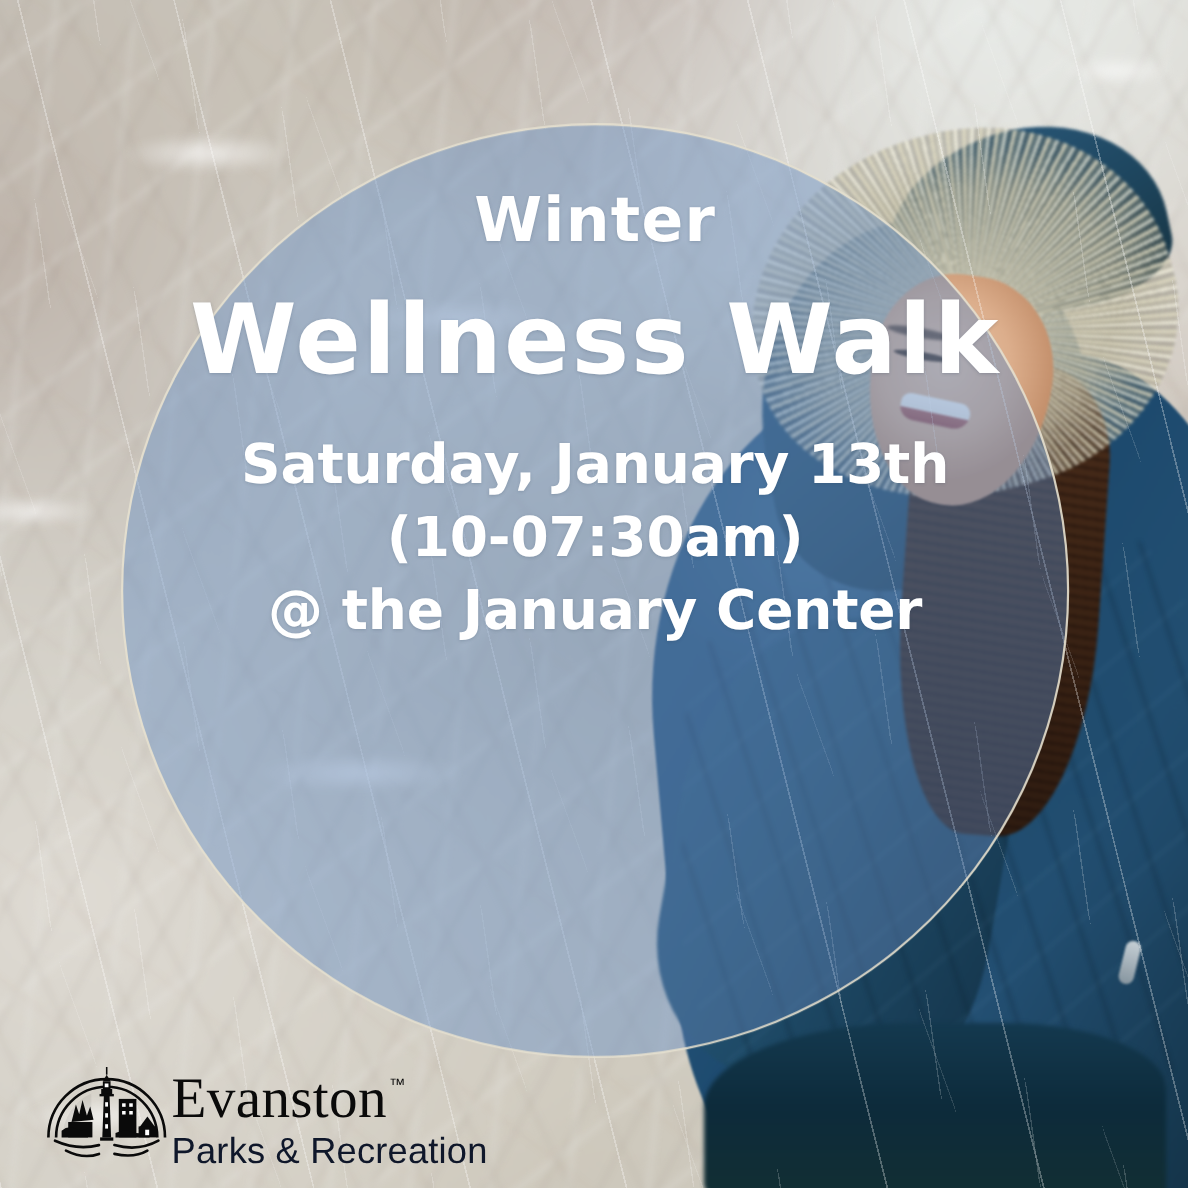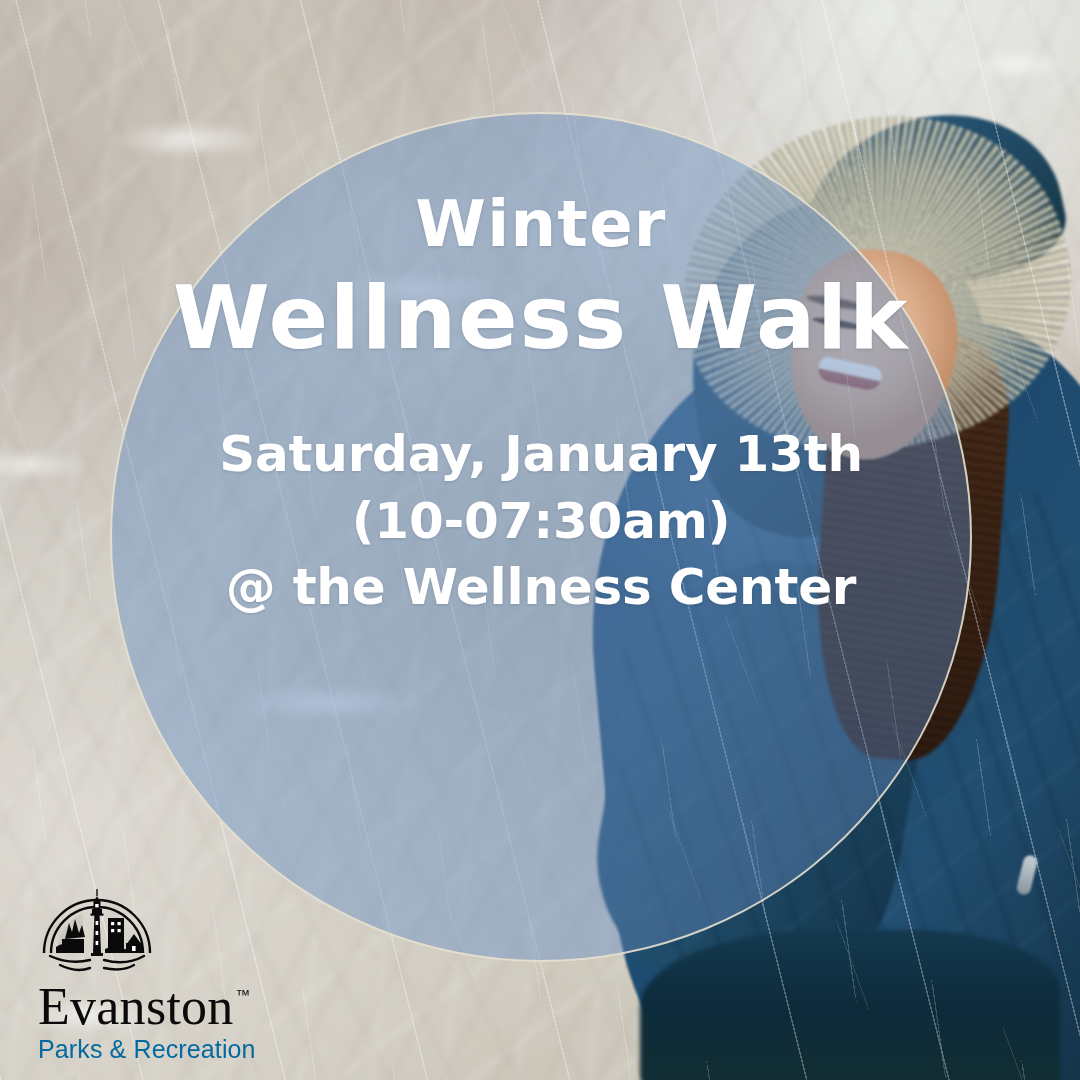--- a/index.html
+++ b/index.html
@@ -181,49 +181,49 @@
     text-align:center; color:#ffffff;
   }
 
   .headline{
     font-family:"DejaVu Sans", sans-serif;
     font-weight:700;
     letter-spacing:.02em;
     line-height:1.02;
     text-shadow:0 1px 3px rgba(40,60,80,.22);
   }
-  #title-line1{ font-size:64px; margin-top:80px; }
-  #title-line2{ font-size:88px; margin-top:16px; }
+  #title-line1{ font-size:56px; margin-top:60px; }
+  #title-line2{ font-size:88px; margin-top:35px; }
 
   .detail-line{
     font-family:"DejaVu Sans", sans-serif;
     font-weight:600;
     font-size:50px;
     line-height:1.33;
     letter-spacing:-.004em;
     text-shadow:0 1px 3px rgba(40,60,80,.20);
   }
-  #detail-list{ margin-top:58px; display:flex; flex-direction:column; }
+  #detail-list{ margin-top:35px; display:flex; flex-direction:column; }
 
   
   #logo{
     position:absolute; left:38px; bottom:18px;
-    display:flex; align-items:flex-start; gap:0;flex-direction:column;
+    display:flex; align-items:flex-end; gap:0;
   }
   #logo-mark{ width:118px; height:104px; display:block; }
   #logo-words{ display:flex; flex-direction:column; line-height:1; }
   #logo-wordmark{
     font-family:"Liberation Serif", serif;
     font-size:52px; color:#0a0a0a; letter-spacing:.005em;
     display:flex; align-items:flex-start;
   }
   #logo-tm{ font-size:15px; line-height:1; margin-top:6px; margin-left:2px; font-family:"Liberation Sans", sans-serif;}
   #logo-subline{
     font-family:"Liberation Sans", sans-serif;
-    font-size:25px; color:#0369a1; margin-top:4px; letter-spacing:.005em;
+    font-size:33px; color:#0f172a; margin-top:4px; letter-spacing:.005em;
   }
 </style>
 </head>
 <body>
 
 <div id="poster">
 
   <div class="bg-layer bg-base"></div>
   <div class="bg-layer bg-branches"></div>
   <div class="bg-layer bg-snowcaps"></div>
@@ -248,21 +248,21 @@
 
   <div id="circle-overlay"></div>
 
   <div id="text-block">
     <div class="headline" id="title-line1">Winter</div>
     <div class="headline" id="title-line2">Wellness Walk</div>
 
     <div id="detail-list">
       <div class="detail-line">Saturday, January 13th</div>
       <div class="detail-line">(10-07:30am)</div>
-      <div class="detail-line">@ the Wellness Center</div>
+      <div class="detail-line">@ the January Center</div>
     </div>
   </div>
 
   <div id="logo">
 
     <svg id="logo-mark" viewBox="0 0 118 104">
       <g fill="none" stroke="#0a0a0a" stroke-width="2.4">
         <path d="M6 76 A53 53 0 0 1 112 76"></path>
         <path d="M13 76 A46 46 0 0 1 105 76"></path>
       </g>

